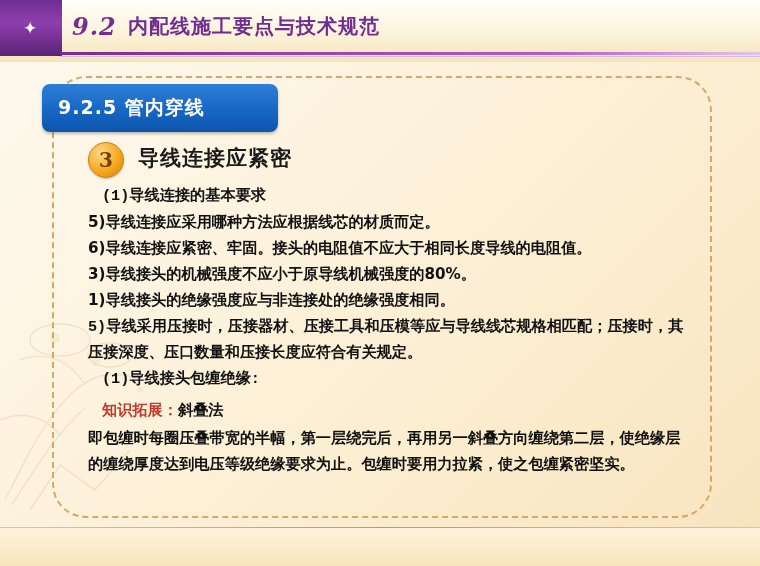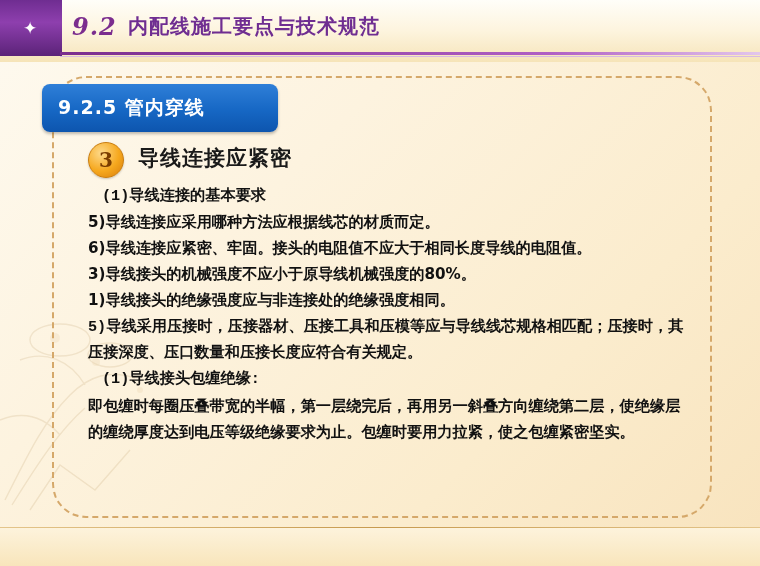--- a/index.html
+++ b/index.html
@@ -260,20 +260,23 @@
   <div class="sub-heading">导线连接应紧密</div>
 
   <div class="body-text">
     <p class="ind2">(1)导线连接的基本要求</p>
     <p class="ind1">5)导线连接应采用哪种方法应根据线芯的材质而定。</p>
     <p class="ind1">6)导线连接应紧密、牢固。接头的电阻值不应大于相同长度导线的电阻值。</p>
     <p class="ind1">3)导线接头的机械强度不应小于原导线机械强度的80%。</p>
     <p class="ind1">1)导线接头的绝缘强度应与非连接处的绝缘强度相同。</p>
     <p class="para-block ind2">5)导线采用压接时，压接器材、压接工具和压模等应与导线线芯规格相匹配；压接时，其压接深度、压口数量和压接长度应符合有关规定。</p>
     <p class="ind2">(1)导线接头包缠绝缘:</p>
+    <p class="tip-line ind2">
+      <span class="tip-label">知识拓展：</span><span class="tip-term">斜叠法</span>
+    </p>
     <p class="para-block">即包缠时每圈压叠带宽的半幅，第一层绕完后，再用另一斜叠方向缠绕第二层，使绝缘层的缠绕厚度达到电压等级绝缘要求为止。包缠时要用力拉紧，使之包缠紧密坚实。</p>
   </div>
 
   <div class="footer-rule-top"></div>
   <div class="footer">
     
     
     
     
     

